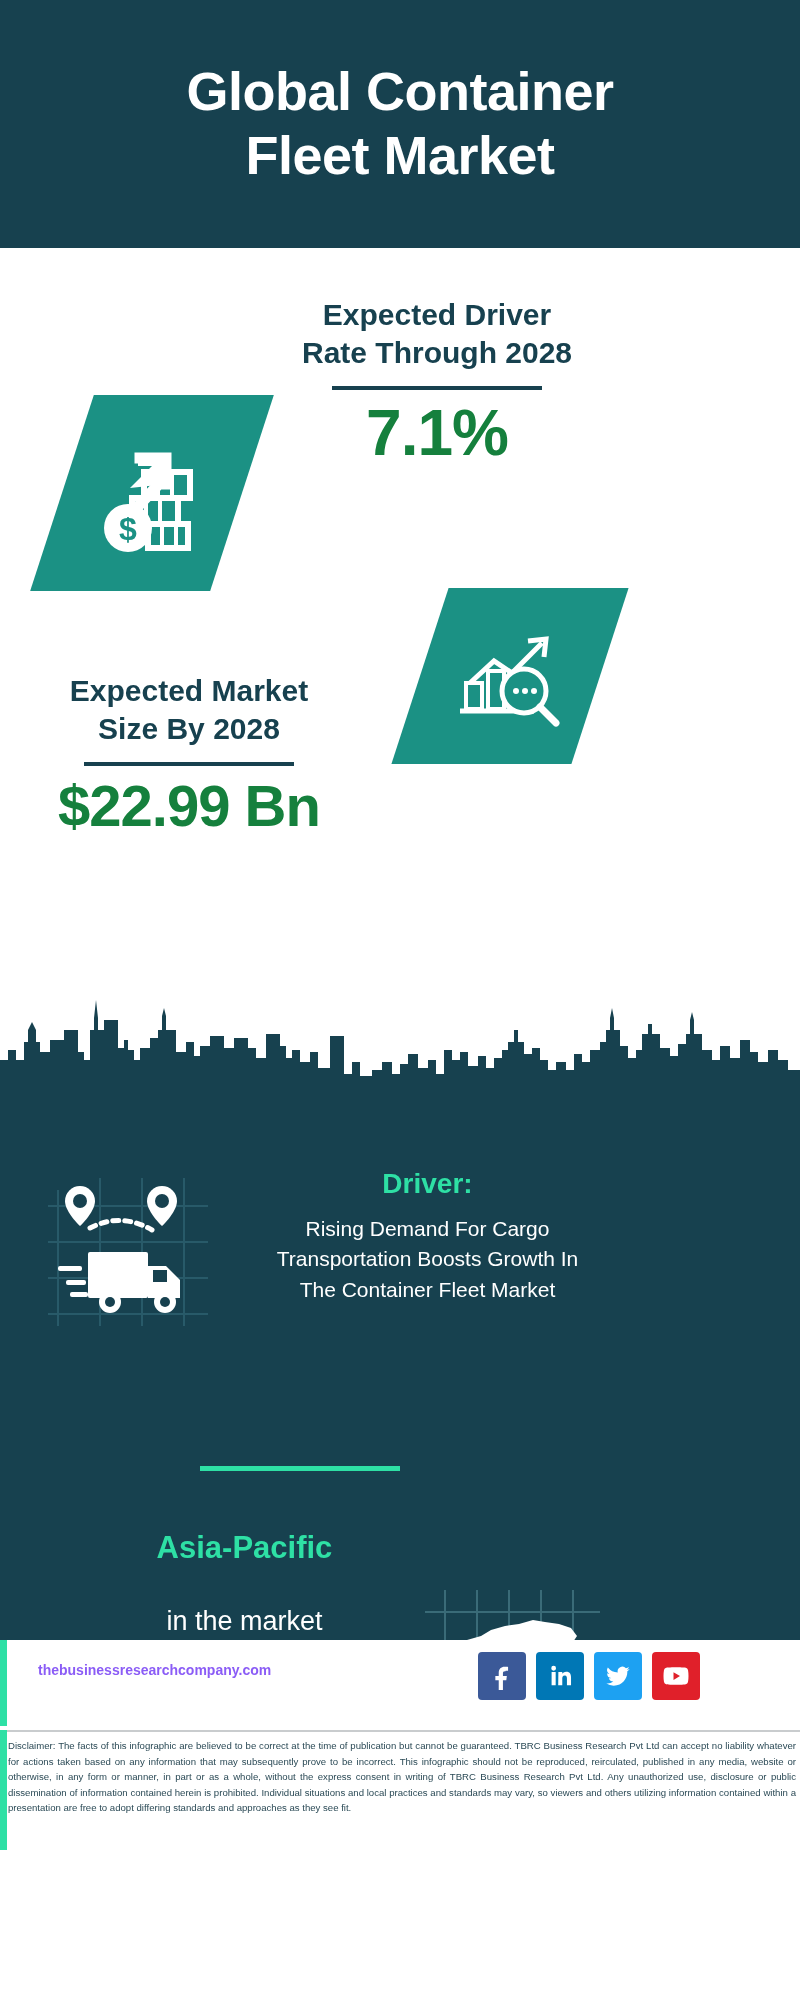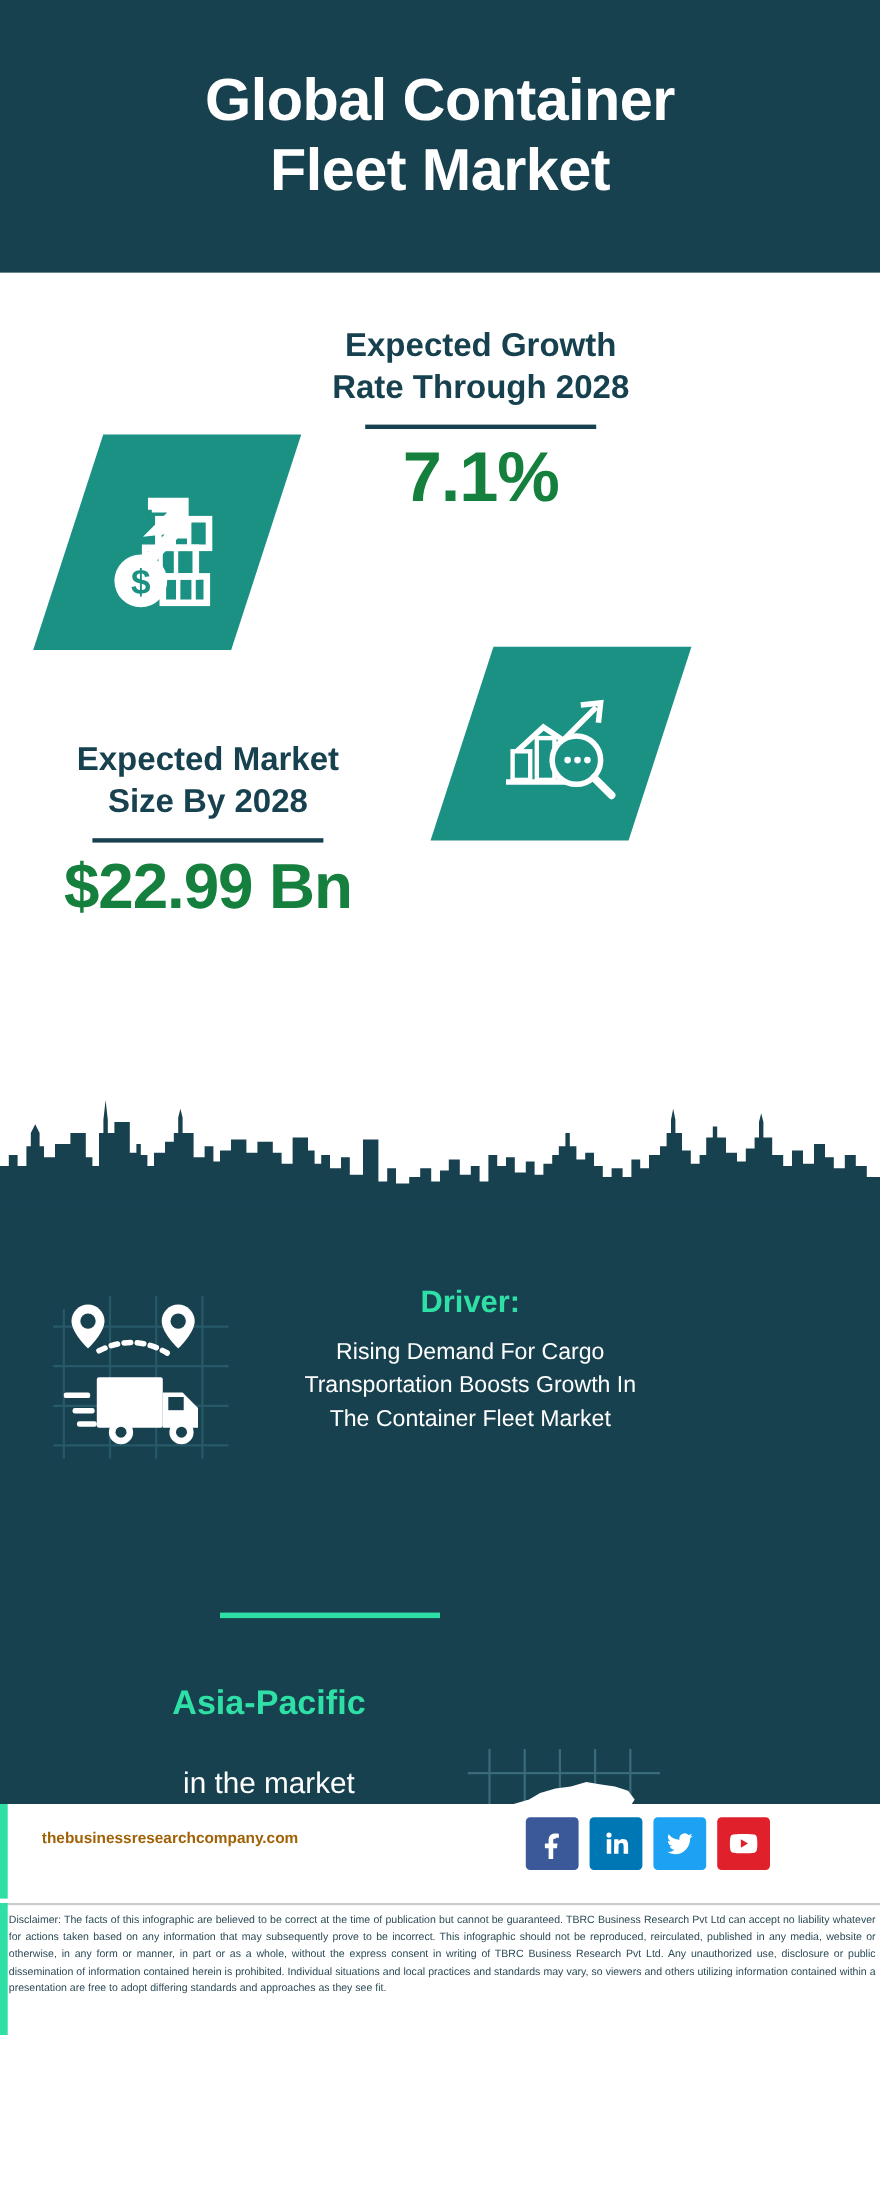--- a/index.html
+++ b/index.html
@@ -109,21 +109,21 @@
   .footer-accent {
     position:absolute; left:0; top:0; width:7px; height:86px; background:#2ee0a5;
   }
   .source-wrap {
     position:absolute; left:38px; top:20px; width:440px;
   }
   .source-line1 {
     color:#1b8e82; font-size:12.5px; line-height:1.9;
   }
   .source-line2 {
-    color:#a16207; font-size:14px; font-weight:bold; line-height:1.5;
+    color:#8b5cf6; font-size:14px; font-weight:bold; line-height:1.5;
   }
   .social-row {
     position:absolute; left:478px; top:12px;
     display:flex; gap:10px; align-items:center;
   }
   .social {
     width:48px; height:48px; border-radius:4px;
     display:flex; align-items:center; justify-content:center;
   }
   .sc-facebook { background:#3b5998; }
@@ -173,21 +173,21 @@
       <line x1="70" y1="96" x2="70" y2="120" stroke="#fff" stroke-width="4"></line>
       <line x1="84" y1="96" x2="84" y2="120" stroke="#fff" stroke-width="4"></line>
 
       <circle cx="36" cy="100" r="24" fill="#fff"></circle>
       <text x="36" y="112" font-family="'Liberation Sans',sans-serif" font-size="32" font-weight="bold" fill="#1b9184" text-anchor="middle">$</text>
     </svg>
   </div>
 
   <div class="stat-block" id="growth-text">
     <div class="stat-label">
-      <span>Expected Growth</span><br>
+      <span>Expected Driver</span><br>
       <span>Rate Through 2028</span>
     </div>
     <div class="stat-rule" style="width:210px;"></div>
     <div class="stat-value" style="font-size:64px;">7.1%</div>
   </div>
 
   <div class="stat-block" id="size-text">
     <div class="stat-label">
       <span>Expected Market</span><br>
       <span>Size By 2028</span>

